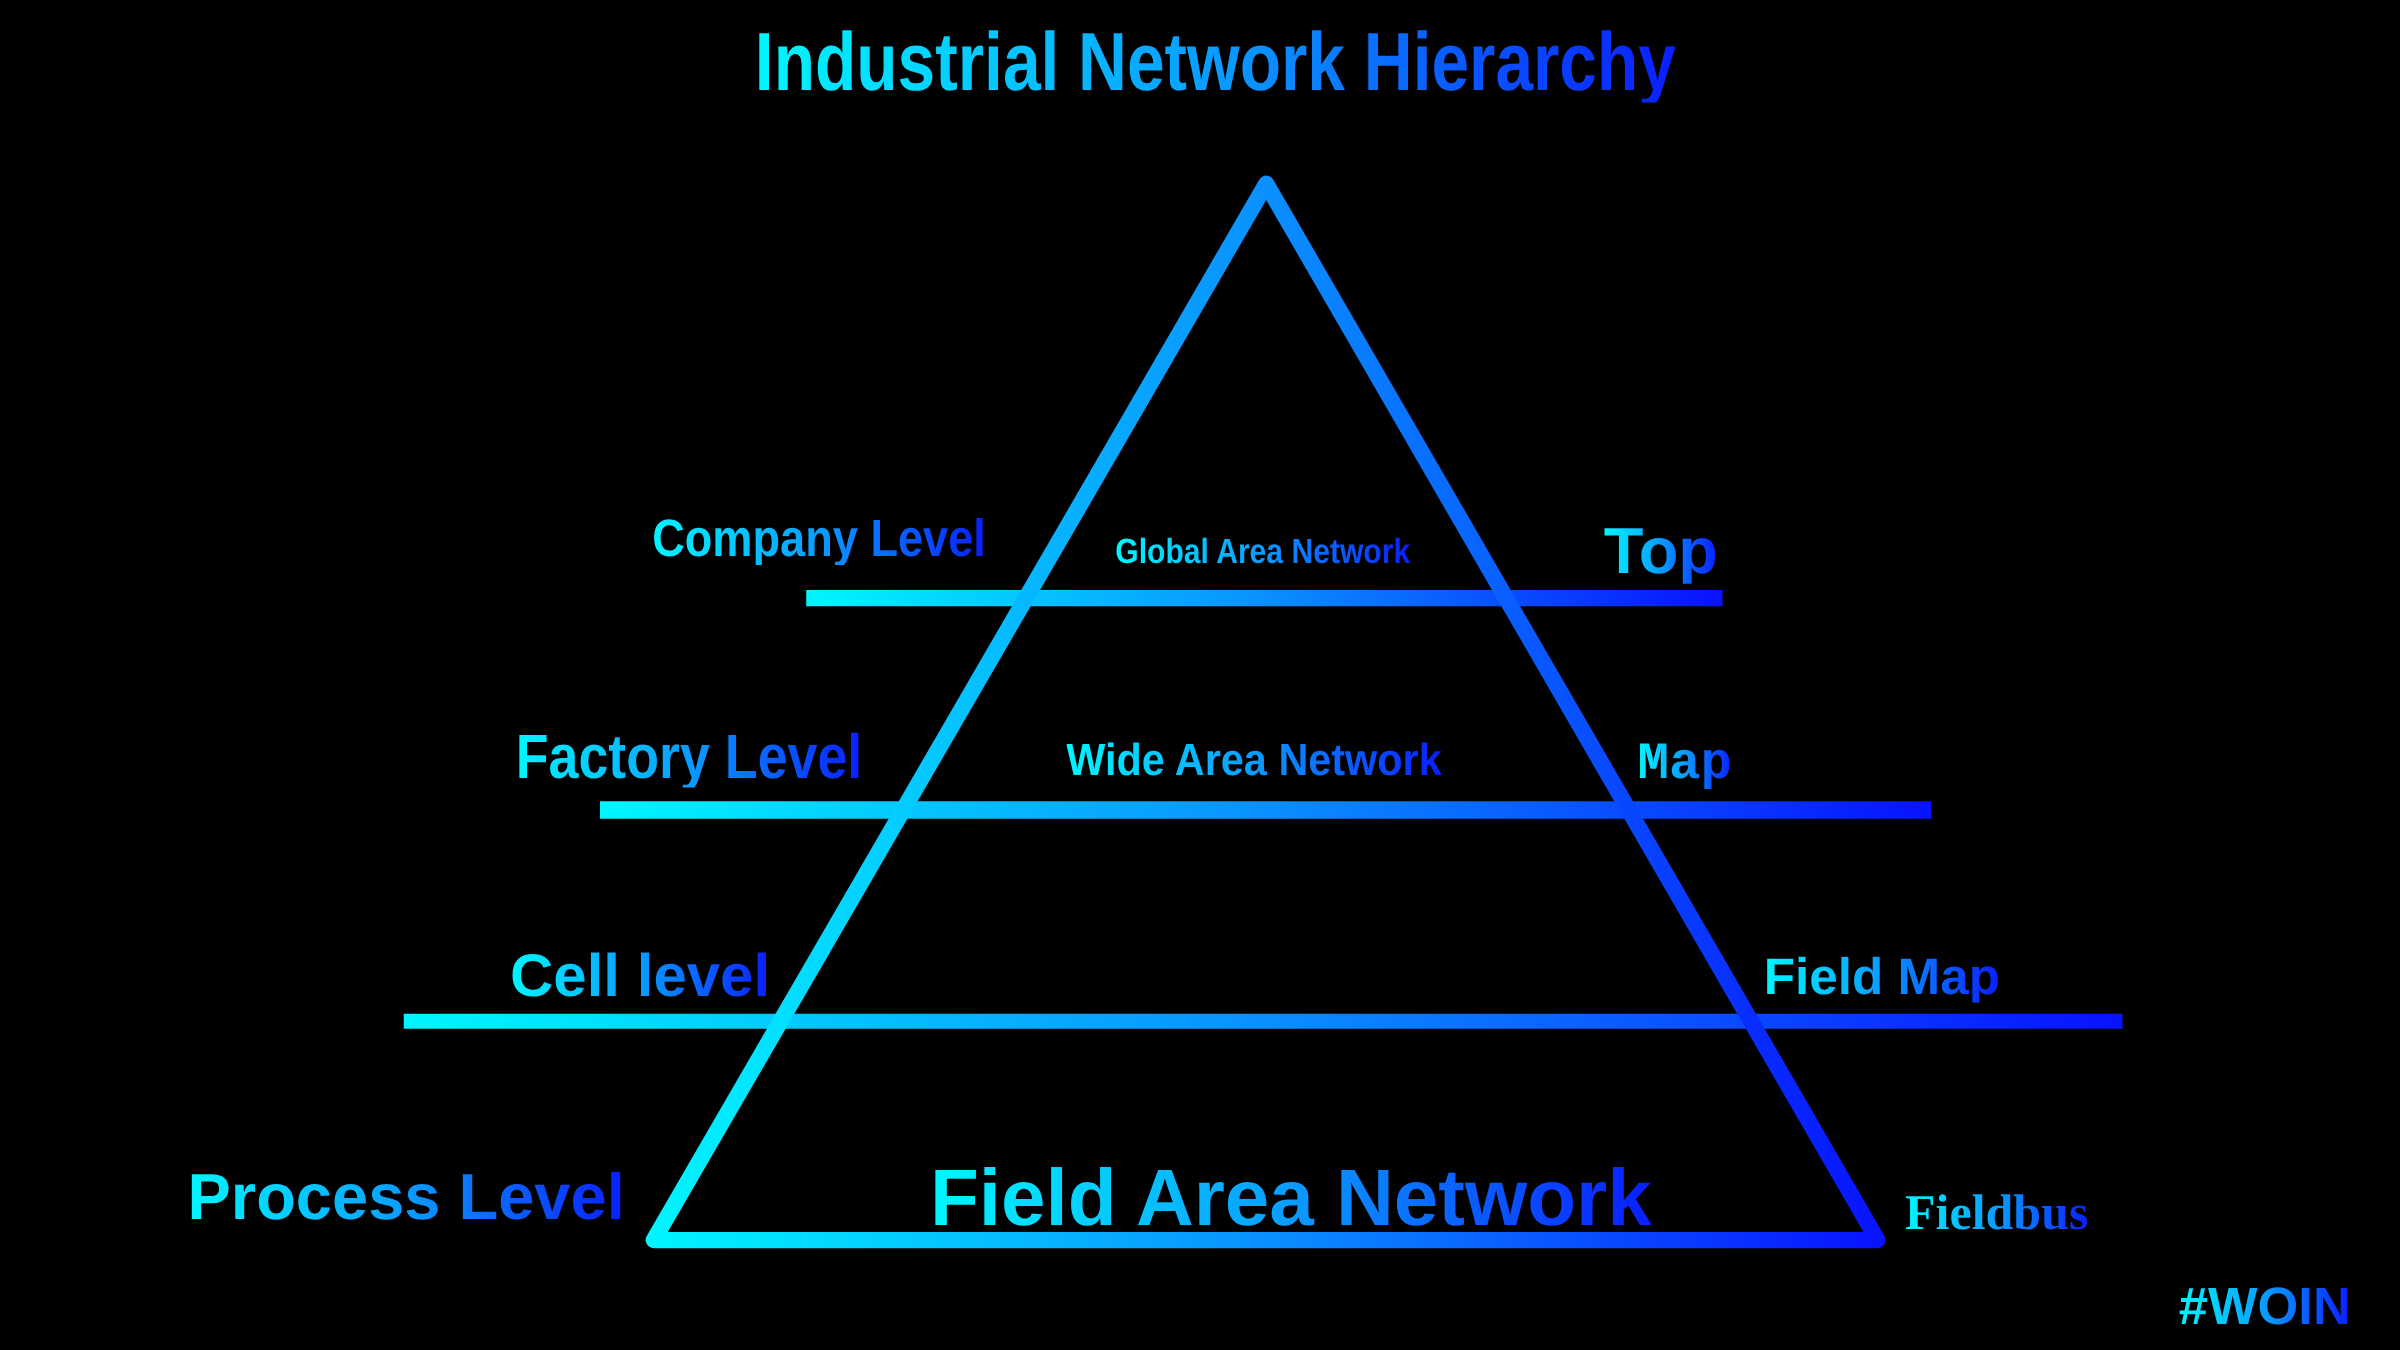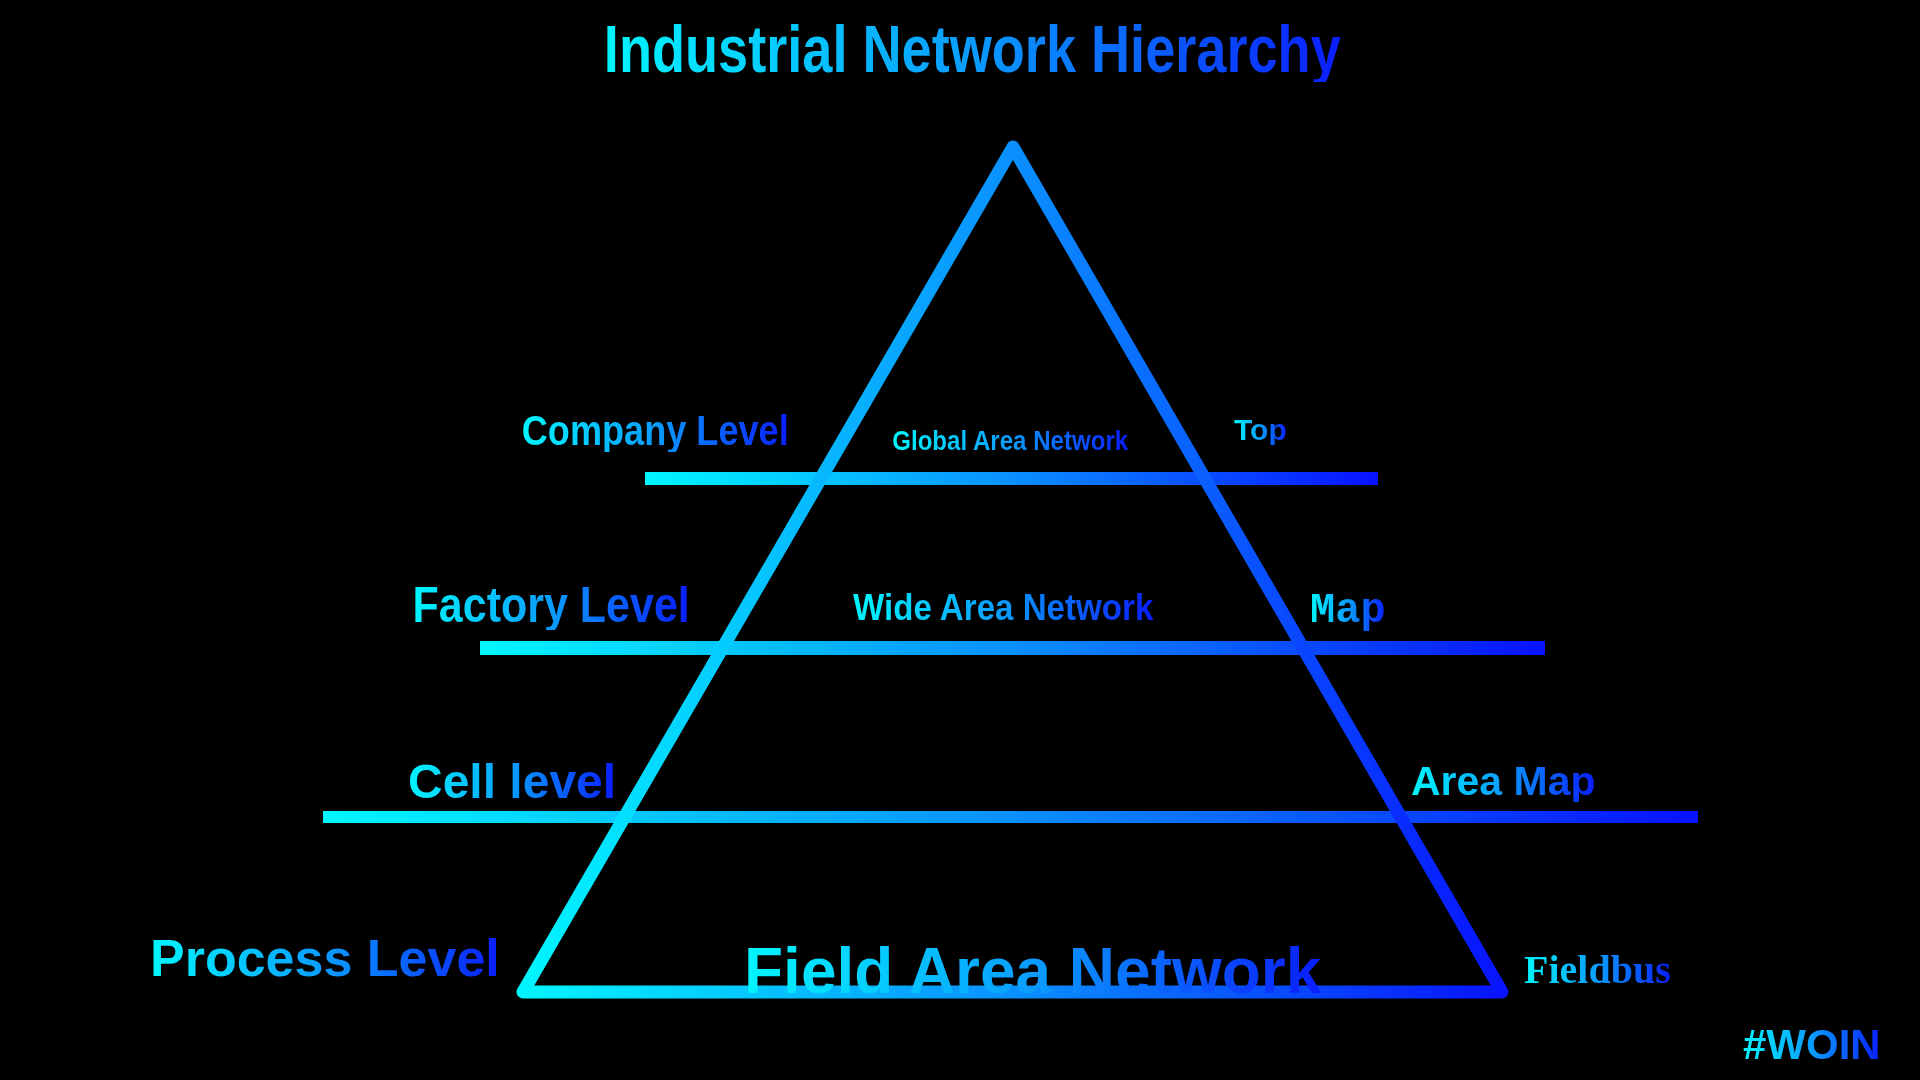--- a/index.html
+++ b/index.html
@@ -7,29 +7,29 @@
   .stage { position: absolute; left: 0; top: 0; width: 1720px; height: 1080px; }
   svg.diagram { position: absolute; left: 0; top: 0; }
   .txt {
     position: absolute; white-space: nowrap; font-weight: bold; line-height: 1;
     background: linear-gradient(90deg, #00f6ff 0%, #0a9cff 50%, #0a1eff 100%);
     -webkit-background-clip: text; background-clip: text; color: transparent;
   }
   #title { left: 523px; top: 16px; font-size: 66px; transform: scaleX(0.82); }
   #company { left: 500px; top: 410px; font-size: 42px; transform: scaleX(0.86); }
   #global-area { left: 873px; top: 427px; font-size: 28px; transform: scaleX(0.86); }
-  #top-label { left: 1234px; top: 415px; font-size: 30px; }
+  #top-label { left: 1283px; top: 415px; font-size: 52px; }
   #factory { left: 390px; top: 580px; font-size: 50px; transform: scaleX(0.86); }
   #wide-area { left: 840px; top: 590px; font-size: 36px; transform: scaleX(0.92); }
   #map-label { left: 1310px; top: 590px; font-size: 42px; font-family: Liberation Mono, monospace; }
   #cell { left: 408px; top: 758px; font-size: 48px; }
   #local-area { left: 784px; top: 754px; font-size: 48px; }
   #mini-map { left: 1411px; top: 761px; font-size: 41px; }
   #process { left: 150px; top: 932px; font-size: 52px; text-align: right; }
-  #field-area { left: 744px; top: 926px; font-size: 64px; margin-top: 13px; }
+  #field-area { left: 744px; top: 926px; font-size: 64px; }
   #fieldbus { left: 1524px; top: 950px; font-size: 40px; font-family: Liberation Serif, serif; }
   #tag { left: 1743px; top: 1024px; font-size: 42px; }
 </style>
 </head>
 <body>
 
 <div class="stage">
 
   <svg class="diagram" width="1920" height="1080" viewBox="0 0 1920 1080">
     <defs>
@@ -56,20 +56,20 @@
 
   <div class="txt" id="company">Company Level</div>
   <div class="txt" id="global-area">Global Area Network</div>
   <div class="txt" id="top-label">Top</div>
 
   <div class="txt" id="factory">Factory Level</div>
   <div class="txt" id="wide-area">Wide Area Network</div>
   <div class="txt" id="map-label">Map</div>
 
   <div class="txt" id="cell">Cell level</div>
-  <div class="txt" id="mini-map">Area Map</div>
+  <div class="txt" id="mini-map">Field Map</div>
 
   <div class="txt" id="process">Process Level</div>
   <div class="txt" id="field-area">Field Area Network</div>
   <div class="txt" id="fieldbus">Fieldbus</div>
 
   <div class="txt" id="tag">#WOIN</div>
 </div>
 
 </body></html>

